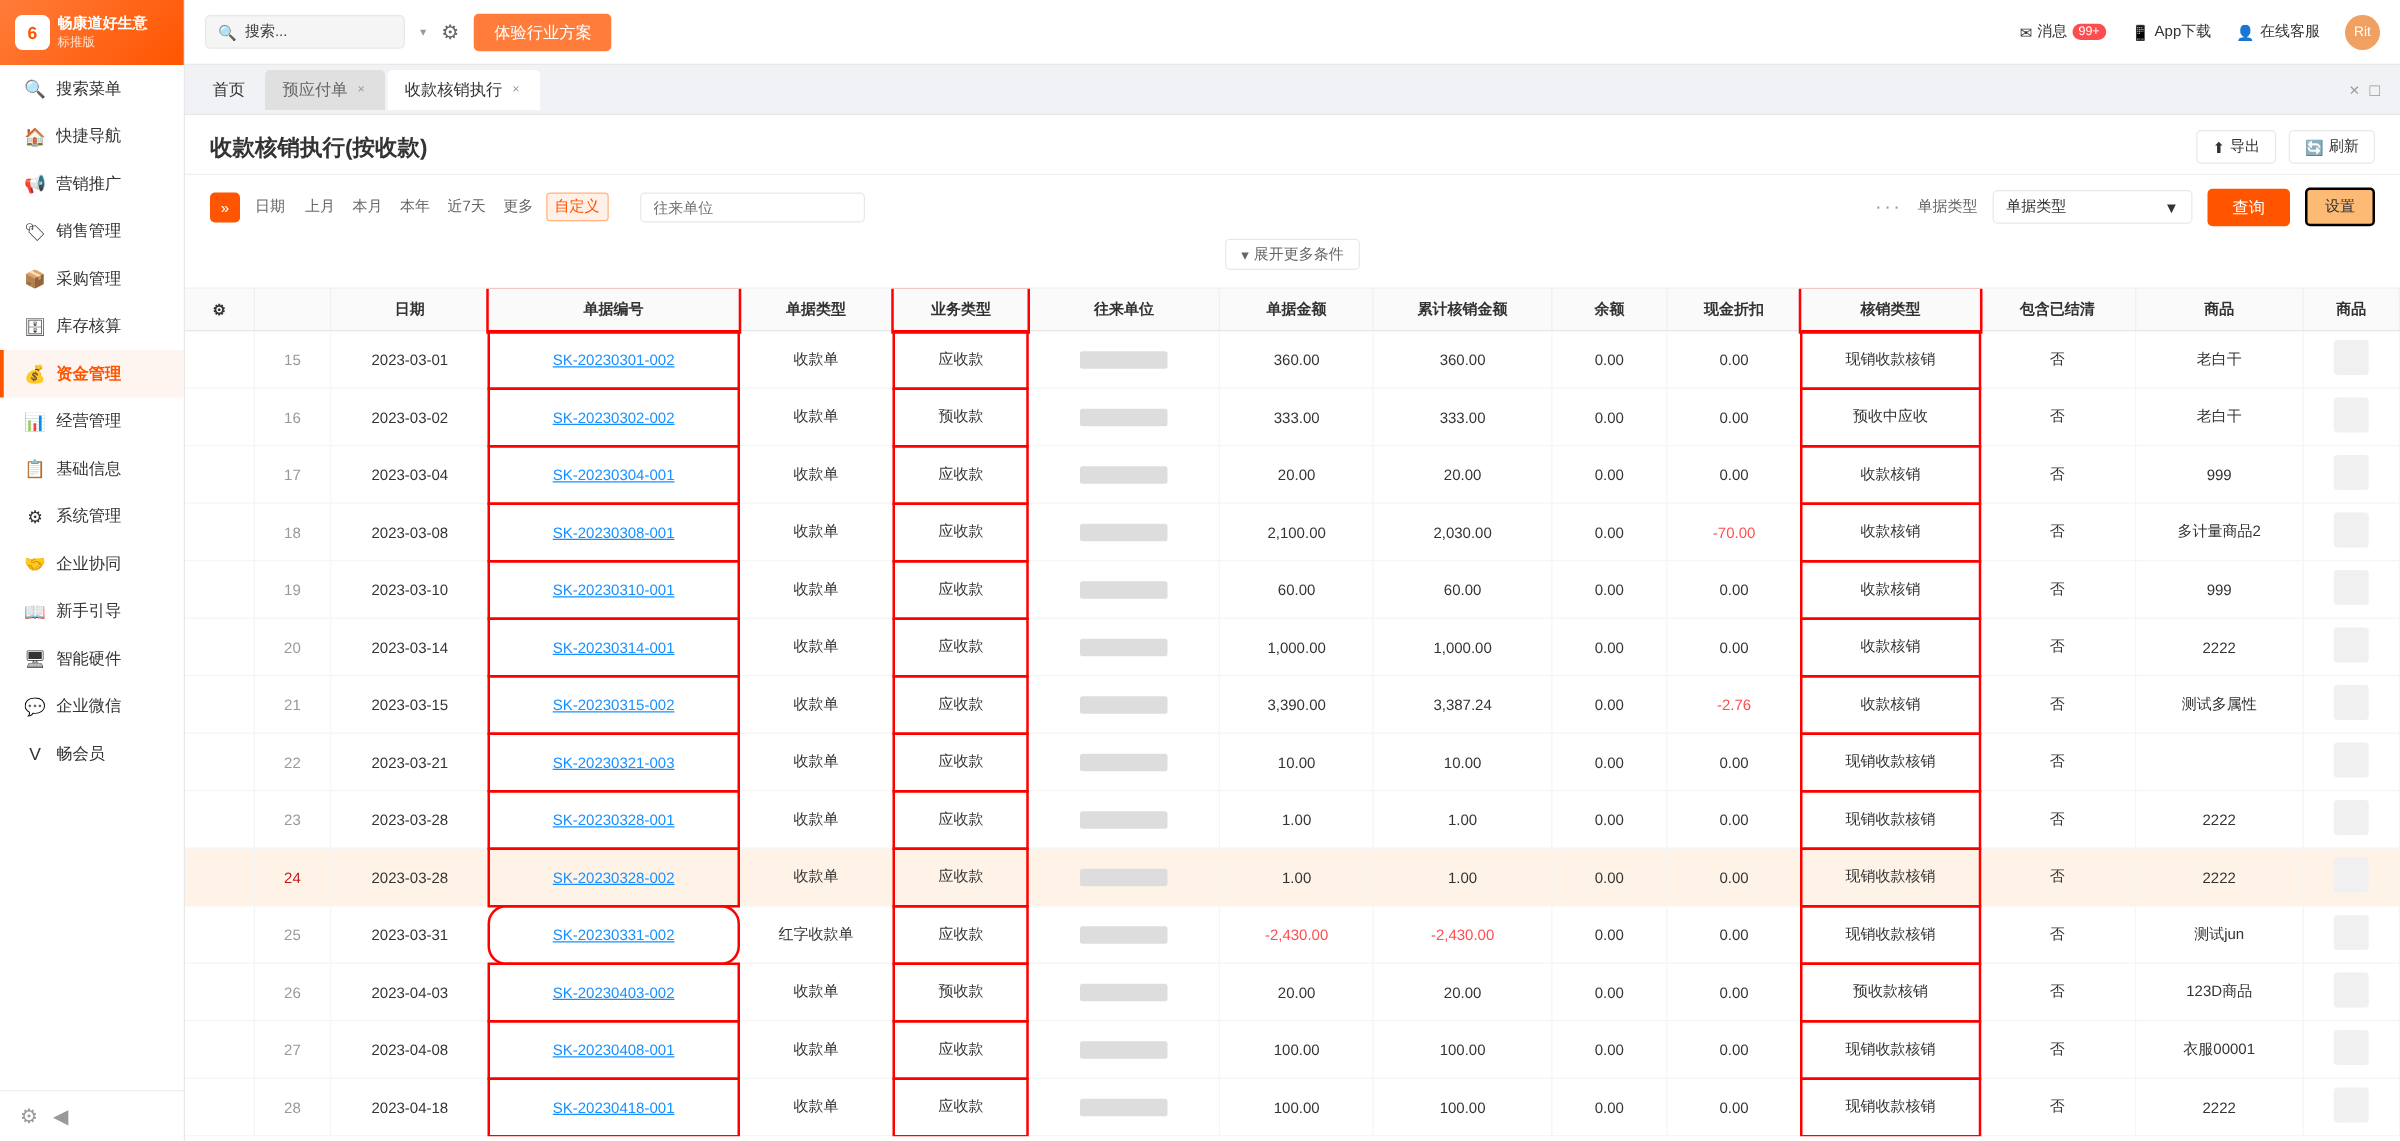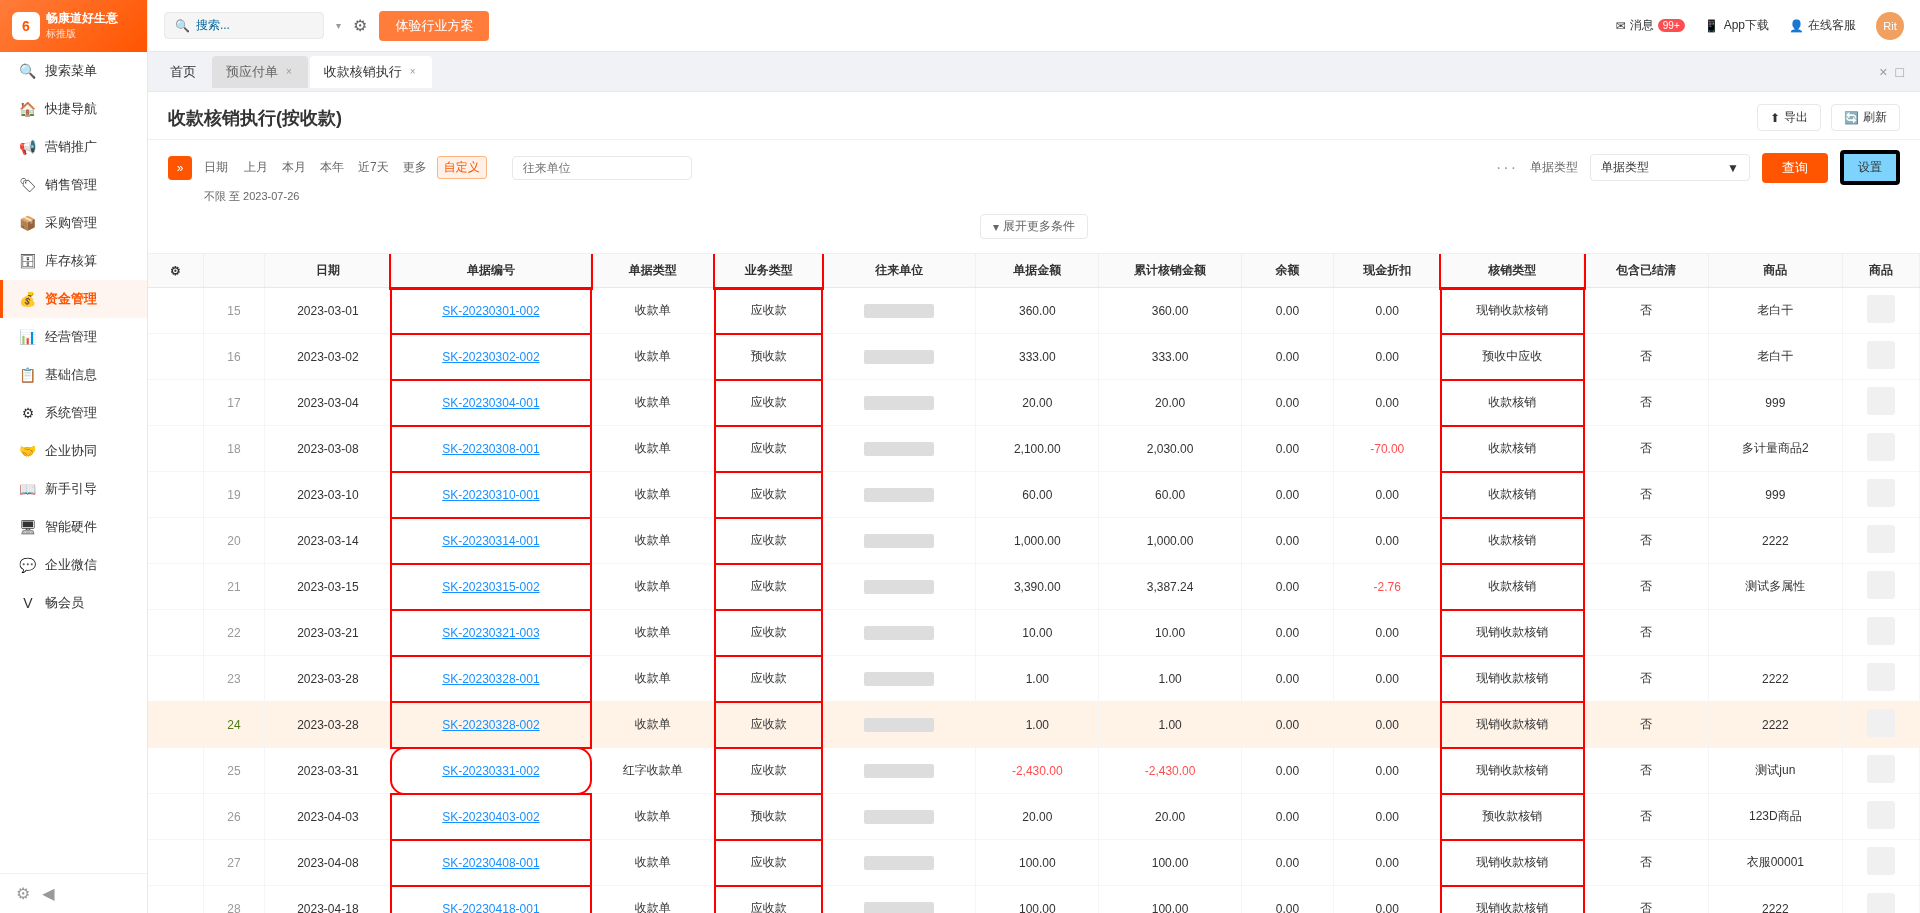--- a/index.html
+++ b/index.html
@@ -145,21 +145,21 @@
     .filter-select {
       border: 1px solid #e8e8e8; border-radius: 4px; padding: 4px 10px;
       font-size: 12px; width: 160px; color: #333; display: flex; align-items: center;
       justify-content: space-between; cursor: pointer;
     }
     .btn-query {
       background: #ff5500; color: #fff; border: none; border-radius: 4px;
       padding: 6px 20px; cursor: pointer; font-size: 13px;
     }
     .btn-setting {
-      border: 4px solid #000000; background: #7dd3fc; color: #333;
+      border: 2px solid #000000; background: #fdba74; color: #333;
       border-radius: 4px; padding: 5px 14px; cursor: pointer; font-size: 12px;
     }
     .filter-expand-row {
       display: flex; align-items: center; justify-content: center;
       padding: 4px 0;
     }
     .btn-expand-more {
       border: 1px solid #e8e8e8; background: #fff; color: #666;
       border-radius: 4px; padding: 3px 12px; cursor: pointer; font-size: 12px;
       display: flex; align-items: center; gap: 4px;
@@ -287,21 +287,21 @@
     <span class="sidebar-footer-icon">⚙</span>
     <span class="sidebar-footer-icon">◀</span>
   </div>
 </div>
 
 <div class="main">
 
   <div class="topbar">
     <div class="topbar-search">
       <span>🔍</span>
-      <span style="color:#0369a1;">搜索...</span>
+      <span style="color:#404040;">搜索...</span>
     </div>
     <span class="topbar-dropdown-arrow">▾</span>
     <span class="topbar-gear">⚙</span>
     <button class="topbar-btn-industry">体验行业方案</button>
     <div class="topbar-spacer"></div>
     <div class="topbar-msg">
       <span>✉</span>
       <span>消息</span>
       <span class="topbar-badge">99+</span>
     </div>
@@ -373,23 +373,20 @@
           <div class="filter-spacer"></div>
           <span class="filter-dots">···</span>
           <span class="filter-label">单据类型</span>
           <div class="filter-select">
             <span>单据类型</span>
             <span>▼</span>
           </div>
           <button class="btn-query">查询</button>
           <button class="btn-setting">设置</button>
         </div>
-        <div style="margin-top:4px;padding-left:36px;">
-          <span style="color:#666;font-size:11px;">不限 至 2023-07-26</span>
-        </div>
         <div class="filter-expand-row" style="margin-top:6px;">
           <button class="btn-expand-more">
             <span>▾</span>
             <span>展开更多条件</span>
           </button>
         </div>
       </div>
 
       <div class="table-container">
         <div class="table-wrap">
@@ -564,21 +561,21 @@
                   <td class="">1.00</td>
                   <td>0.00</td>
                   <td class="">0.00</td>
                   <td style="outline:2px solid red;outline-offset:-1px;">现销收款核销</td>
                   <td>否</td>
                   <td>2222</td>
                   <td><div class="thumb"></div></td>
                 </tr>
                 <tr class="highlighted">
                   <td></td>
-                  <td style="color:#4d7c0f;">24</td>
+                  <td style="color:#b91c1c;">24</td>
                   <td>2023-03-28</td>
                   <td style="outline:2px solid red;outline-offset:-1px;"><span class="link">SK-20230328-002</span></td>
                   <td>收款单</td>
                   <td style="outline:2px solid red;outline-offset:-1px;">应收款</td>
                   <td><span class="partner-blur"></span></td>
                   <td class="">1.00</td>
                   <td class="">1.00</td>
                   <td>0.00</td>
                   <td class="">0.00</td>
                   <td style="outline:2px solid red;outline-offset:-1px;">现销收款核销</td>

